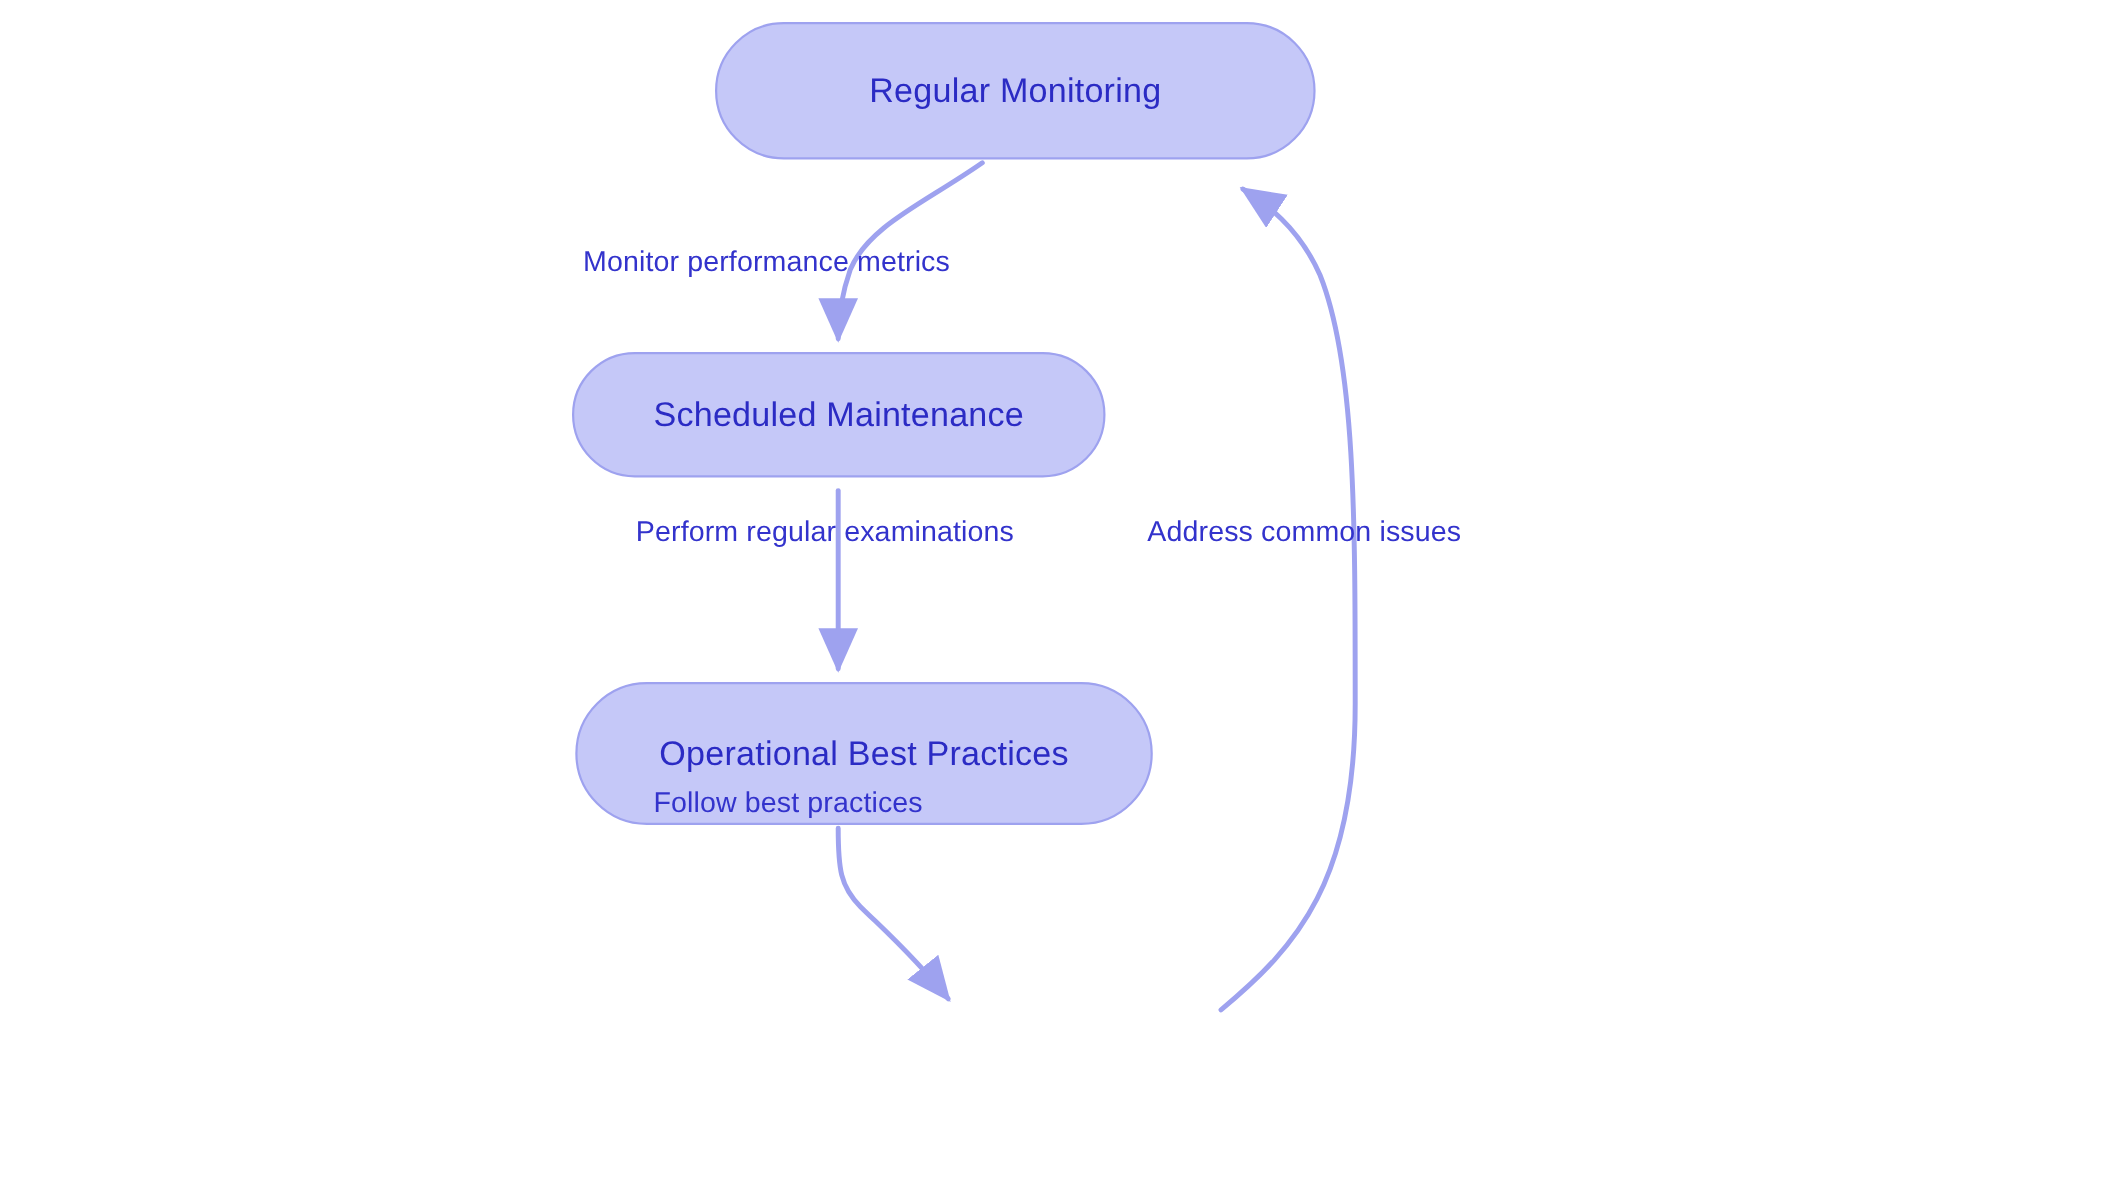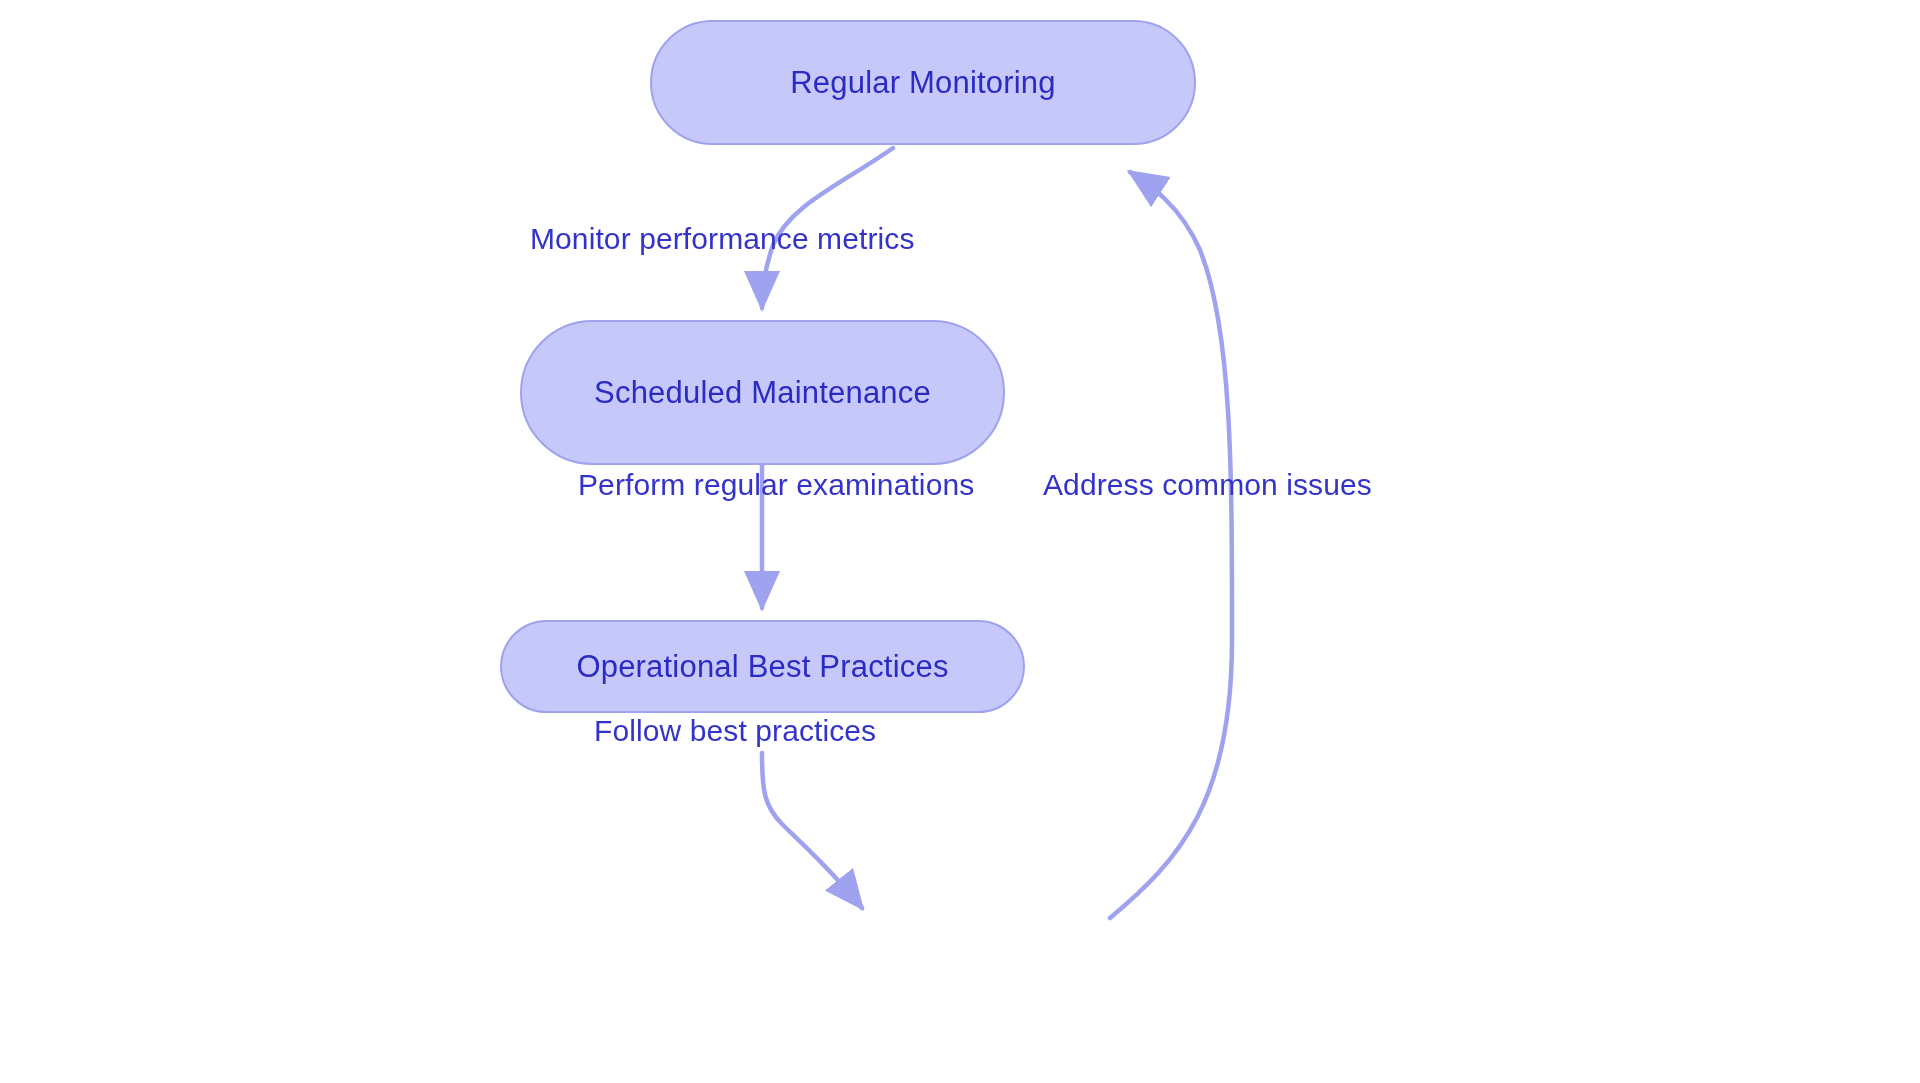--- a/index.html
+++ b/index.html
@@ -40,31 +40,31 @@
     letter-spacing: 0.2px;
     white-space: nowrap;
     z-index: 2;
   }
   .node-label {
     pointer-events: none;
   }
   .edge-label {
     position: absolute;
     color: #3333cc;
-    font-size: 30px;
+    font-size: 26px;
     font-weight: 400;
     letter-spacing: 0.1px;
     white-space: nowrap;
     background: transparent;
     z-index: 3;
   }
   
   #node-regular-monitoring { left: 650px;  top: 20px;  width: 546px; height: 125px; }
-  #node-scheduled-maintenance { left: 520px; top: 320px; width: 485px; height: 145px; }
-  #node-operational-best-practices { left: 500px; top: 620px; width: 525px; height: 93px; }
+  #node-scheduled-maintenance { left: 520px; top: 320px; width: 485px; height: 114px; }
+  #node-operational-best-practices { left: 523px; top: 620px; width: 525px; height: 130px; }
   #node-troubleshooting { left: 820px; top: 920px; width: 352px; height: 140px; }
 
   
   #label-monitor-performance-metrics { left: 530px; top: 222px; }
   #label-perform-regular-examinations { left: 530px; top: 468px; margin-left: 48px; }
   #label-follow-best-practices { left: 594px; top: 714px; }
   #label-address-common-issues { left: 1043px; top: 468px; }
 </style>
 </head>
 <body>

